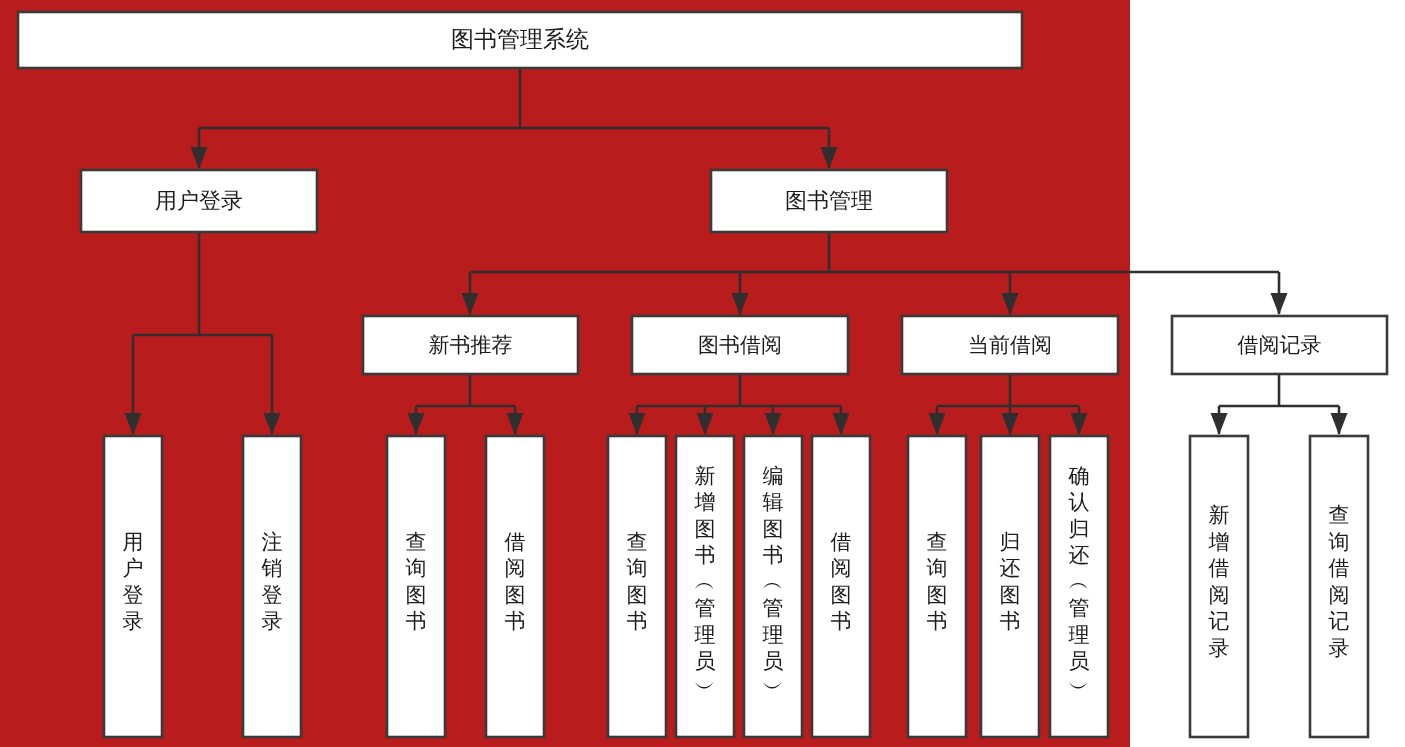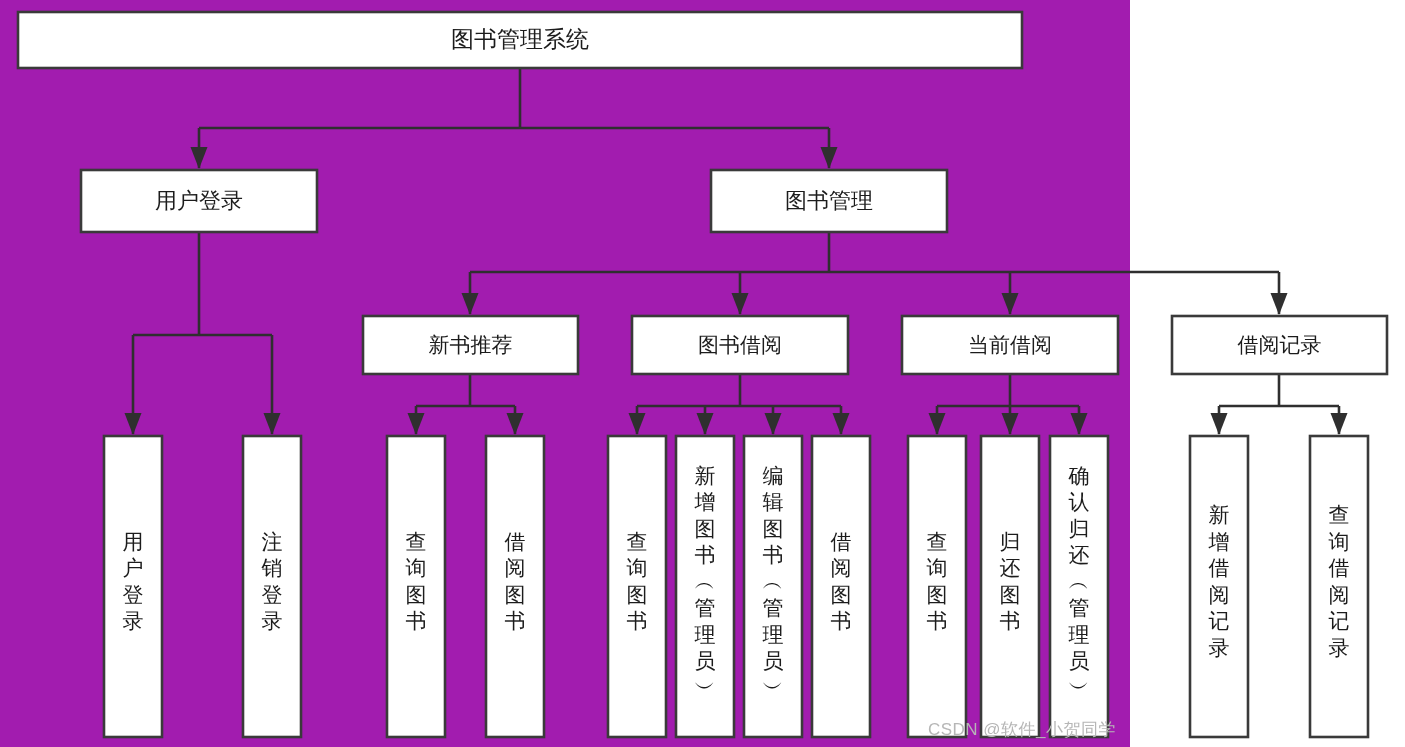--- a/index.html
+++ b/index.html
@@ -11,21 +11,21 @@
     width: 1405px;
     height: 747px;
     font-family: "Liberation Sans", "DejaVu Sans", sans-serif;
     overflow: hidden;
     position: relative;
   }
   #diagram-root {
     position: relative;
     width: 1130px;
     height: 747px;
-    background: #a21caf;
+    background: #b91c1c;
   }
   svg.diagram-canvas {
     position: absolute;
     top: 0;
     left: 0;
     width: 1405px;
     height: 747px;
     display: block;
   }
   .node-box {
@@ -165,14 +165,13 @@
         <rect x="981" y="436" width="58" height="301" rx="0" class="node-box"></rect>
         <text x="1010" y="548.75" class="vert-label"><tspan x="1010" dy="0">归</tspan><tspan x="1010" dy="26.5">还</tspan><tspan x="1010" dy="26.5">图</tspan><tspan x="1010" dy="26.5">书</tspan></text>
         <rect x="1050" y="436" width="58" height="301" rx="0" class="node-box"></rect>
         <text x="1079" y="482.5" class="vert-label"><tspan x="1079" dy="0">确</tspan><tspan x="1079" dy="26.5">认</tspan><tspan x="1079" dy="26.5">归</tspan><tspan x="1079" dy="26.5">还</tspan><tspan x="1079" dy="26.5">︵</tspan><tspan x="1079" dy="26.5">管</tspan><tspan x="1079" dy="26.5">理</tspan><tspan x="1079" dy="26.5">员</tspan><tspan x="1079" dy="26.5">︶</tspan></text>
         <rect x="1190" y="436" width="58" height="301" rx="0" class="node-box"></rect>
         <text x="1219" y="522.25" class="vert-label"><tspan x="1219" dy="0">新</tspan><tspan x="1219" dy="26.5">增</tspan><tspan x="1219" dy="26.5">借</tspan><tspan x="1219" dy="26.5">阅</tspan><tspan x="1219" dy="26.5">记</tspan><tspan x="1219" dy="26.5">录</tspan></text>
         <rect x="1310" y="436" width="58" height="301" rx="0" class="node-box"></rect>
         <text x="1339" y="522.25" class="vert-label"><tspan x="1339" dy="0">查</tspan><tspan x="1339" dy="26.5">询</tspan><tspan x="1339" dy="26.5">借</tspan><tspan x="1339" dy="26.5">阅</tspan><tspan x="1339" dy="26.5">记</tspan><tspan x="1339" dy="26.5">录</tspan></text>
       </g>
   </svg>
-  <div class="watermark">CSDN @软件_小贺同学</div>
 </div>
 
 </body></html>

